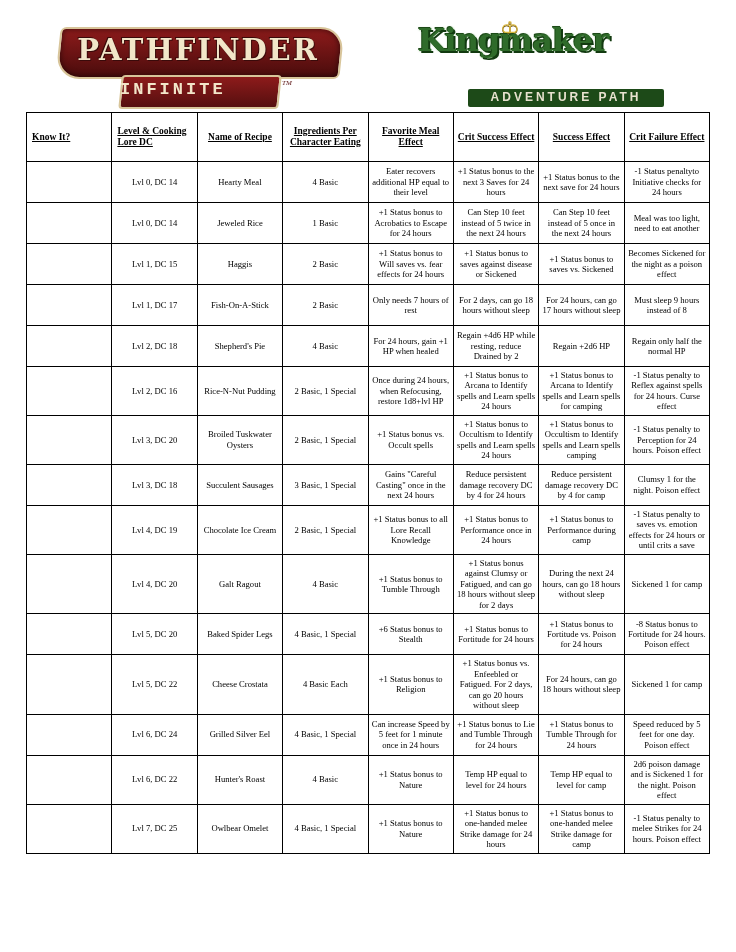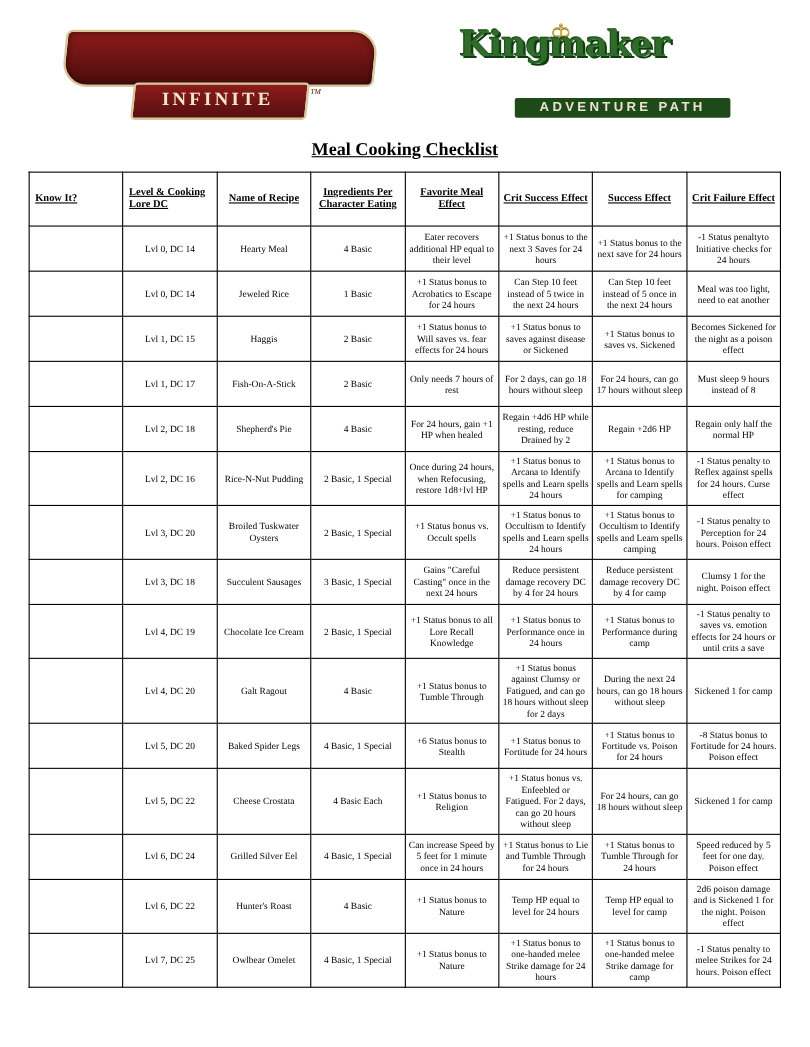--- a/index.html
+++ b/index.html
@@ -66,22 +66,22 @@
     width: 156px; height: 30px;
     background: linear-gradient(#8d1b1b, #560f0f);
     border: 2px solid #d8c59a;
     border-radius: 4px;
     transform: skewX(-6deg);
   }
   .logo-pf .pf-sub-text {
     position: absolute;
     top: 57px; left: 62px;
     width: 156px;
-    text-align: center;
-    font-family: Liberation Serif, serif;
+    text-align: left;
+    font-family: Liberation Mono, monospace;
     font-weight: bold;
     font-size: 17px;
     letter-spacing: 3px;
     color: #f2e6c9;
     z-index: 3;
   }
   .logo-pf .pf-tm {
     position: absolute;
     top: 56px; left: 224px;
     font-size: 7px;
@@ -185,33 +185,33 @@
   td.c-crit-failure { width: 92px; }
 </style>
 </head>
 <body>
 
 <div class="page">
 
   <div class="logos">
     <div class="logo-pf">
       <div class="pf-main"></div>
+      <div class="pf-text">PATHFINDER</div>
       <div class="pf-sub-plate"></div>
       <div class="pf-sub-text">INFINITE</div>
       <div class="pf-tm">TM</div>
     </div>
     <div class="logo-km">
       <div class="km-crown">♔</div>
       <div class="km-text">Kingmaker</div>
       <div class="km-bar"></div>
       <div class="km-sub">ADVENTURE PATH</div>
     </div>
   </div>
 
-  <div class="doc-title">Meal Cooking Checklist</div>
 
   <table class="checklist">
     <thead>
       <tr>
         <th class="h-know">Know It?</th>
         <th class="h-level">Level &amp; Cooking Lore DC</th>
         <th>Name of Recipe</th>
         <th>Ingredients Per Character Eating</th>
         <th>Favorite Meal Effect</th>
         <th>Crit Success Effect</th>

